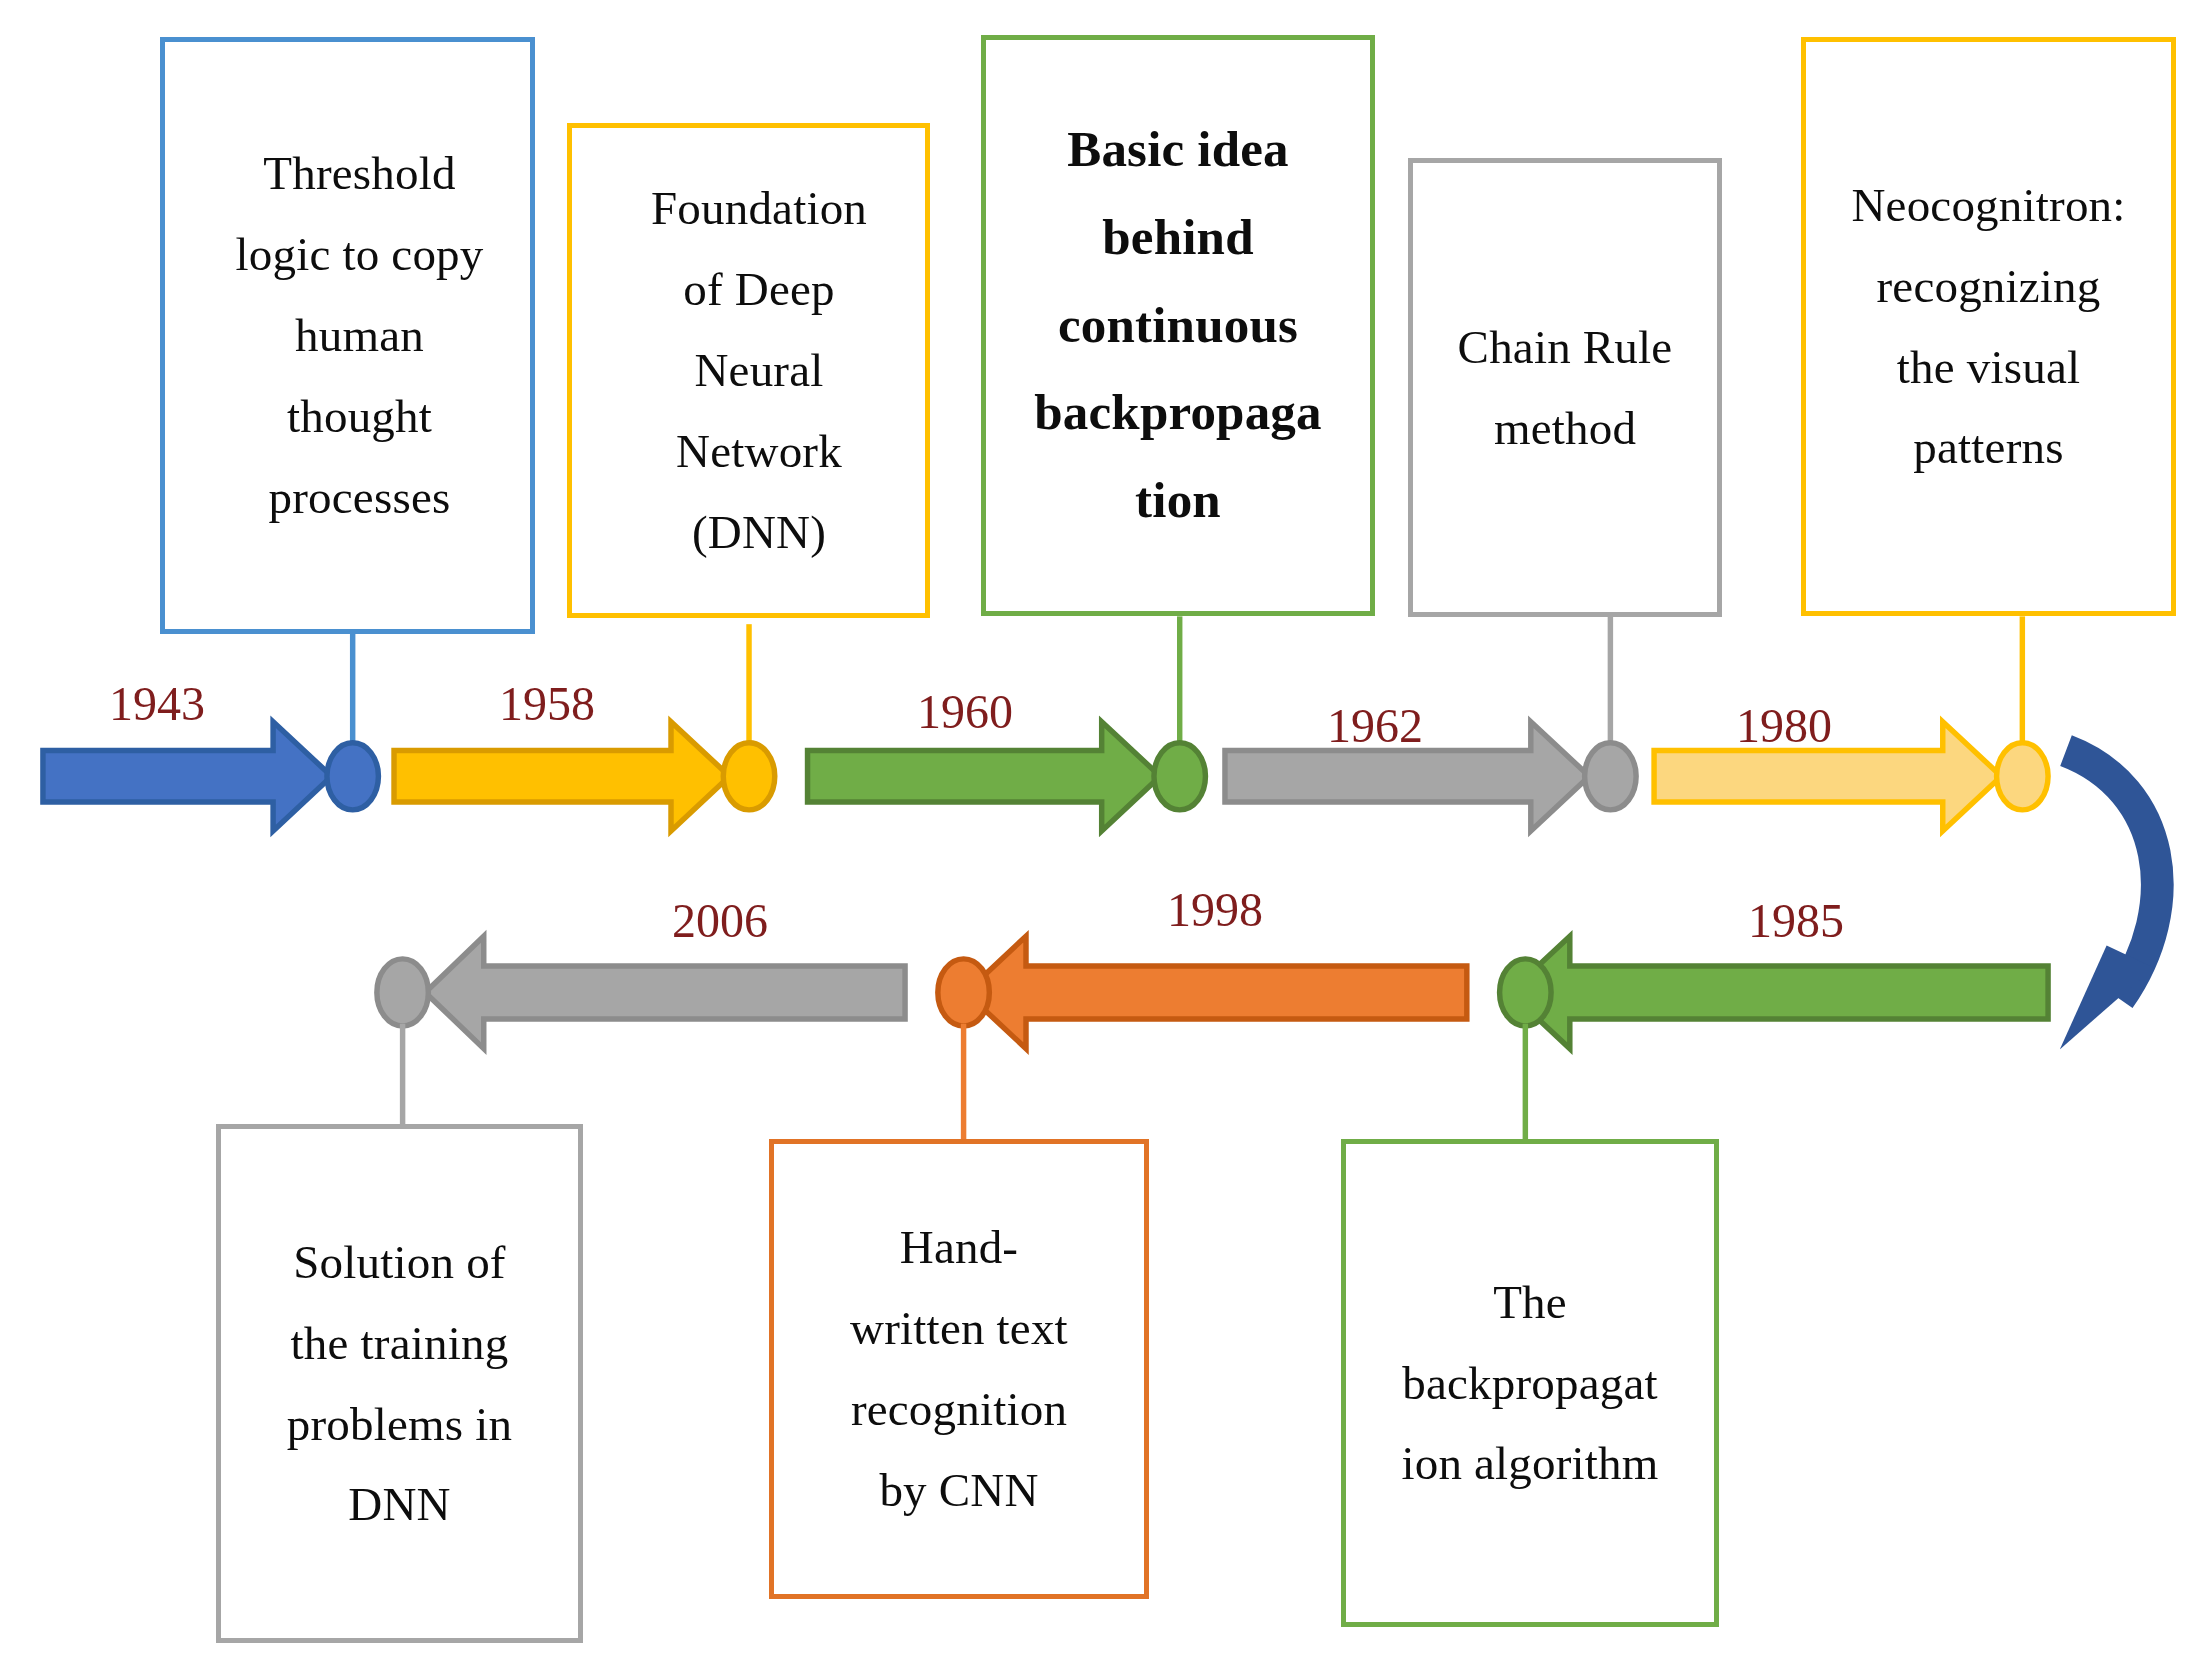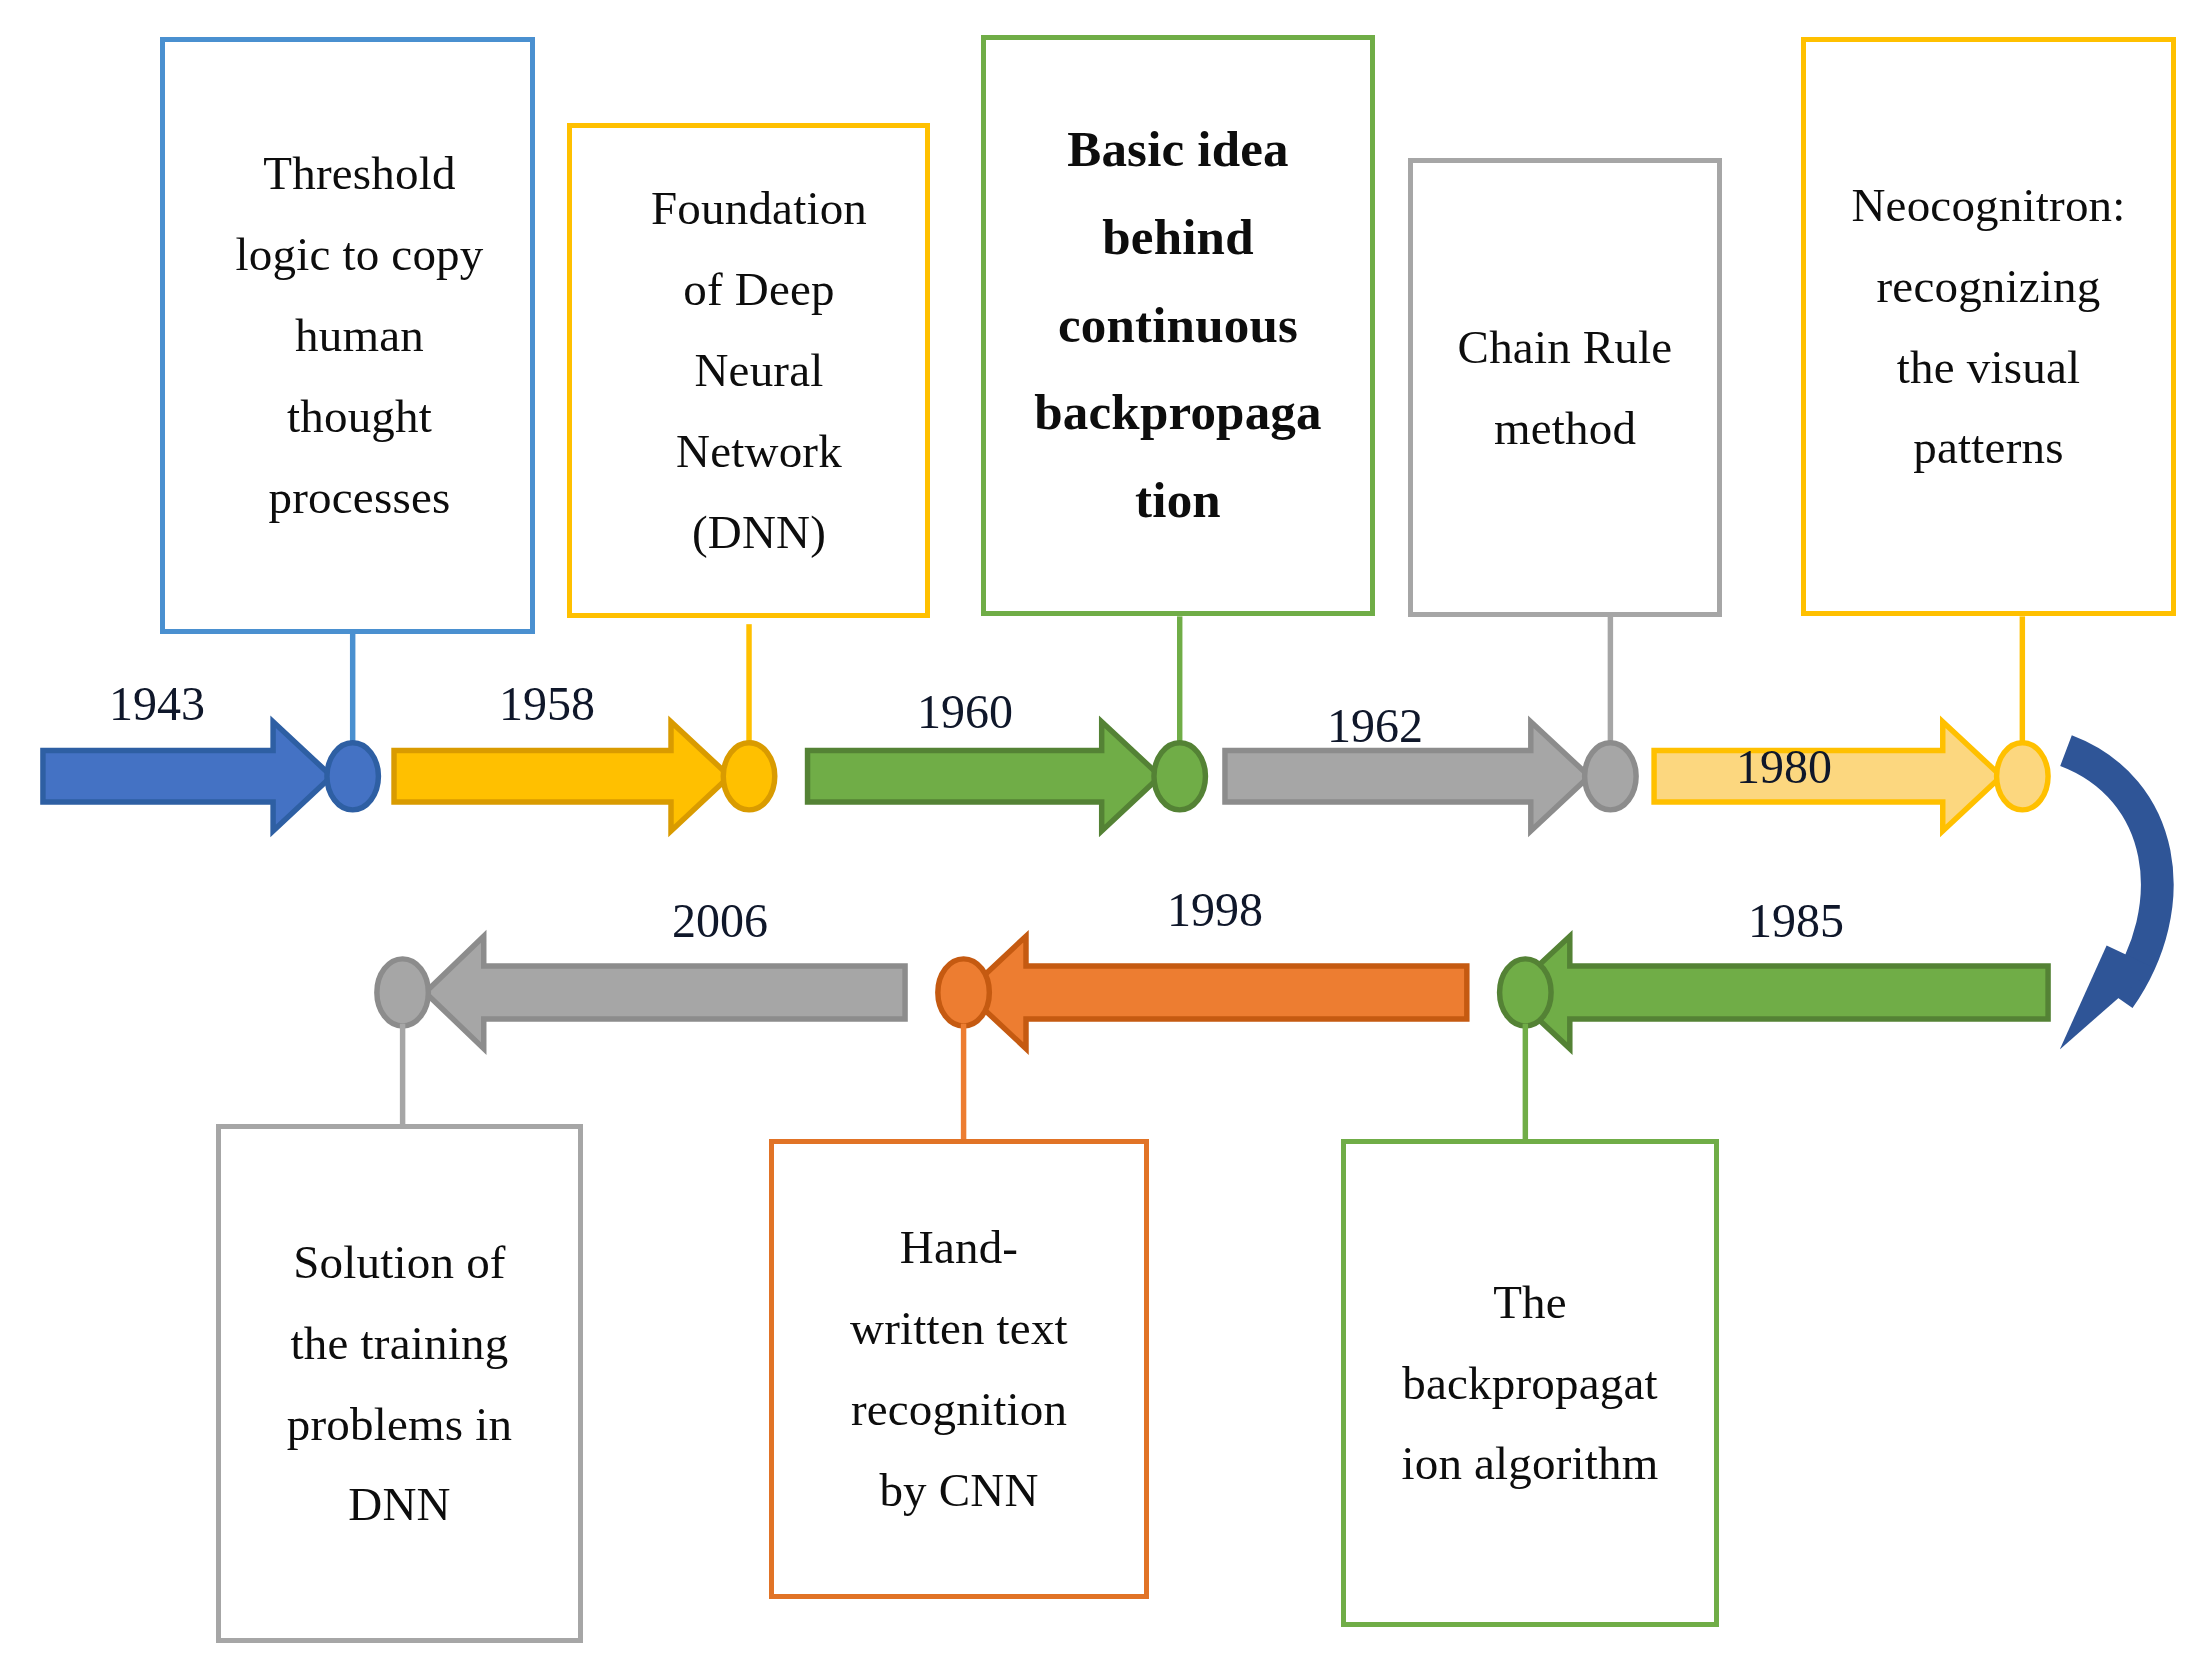--- a/index.html
+++ b/index.html
@@ -5,21 +5,21 @@
   html,body{margin:0;padding:0;background:#ffffff;}
   body{font-family:"Liberation Serif","DejaVu Serif",serif;}
   #stage{position:relative;width:2194px;height:1672px;background:#ffffff;overflow:hidden;}
   #stage svg.layer{position:absolute;left:0;top:0;width:2194px;height:1672px;pointer-events:none;}
 
   .node-box{position:absolute;background:#ffffff;box-sizing:border-box;
             display:flex;align-items:center;justify-content:center;text-align:center;}
   .node-box .txt{display:block;width:100%;padding:0 11px;box-sizing:border-box;
                  color:#0d0d0d;line-height:1.72;letter-spacing:0.2px;}
 
-  .year{position:absolute;color:#0f172a;font-size:48px;line-height:1;white-space:nowrap;}
+  .year{position:absolute;color:#7f1d1d;font-size:48px;line-height:1;white-space:nowrap;}
 
   
   .b-blue   {border:5.5px solid #4A90D0;padding-left:24px;}
   .b-yellow {border:5.5px solid #FFC000;}
   .b-green  {border:5.5px solid #70AD47;}
   .b-gray   {border:5.5px solid #A6A6A6;}
   .b-orange {border:5.5px solid #E17326;}
 </style>
 </head>
 <body>
@@ -66,21 +66,21 @@
 
     <line x1="516" y1="1312" x2="516" y2="1442" stroke="#A6A6A6" stroke-width="7"></line>
     <line x1="1235" y1="1312" x2="1235" y2="1462" stroke="#ED7D31" stroke-width="7"></line>
     <line x1="1955" y1="1312" x2="1955" y2="1462" stroke="#70AD47" stroke-width="7"></line>
   </svg>
 
   <div class="year" style="left:109px;  top:680px;">1943</div>
   <div class="year" style="left:499px;  top:680px;">1958</div>
   <div class="year" style="left:917px; top:688px;">1960</div>
   <div class="year" style="left:1327px; top:702px;">1962</div>
-  <div class="year" style="left:1736px; top:702px;margin-top:41px;">1980</div>
+  <div class="year" style="left:1736px; top:702px;">1980</div>
 
   <div class="year" style="left:640px;  top:897px;margin-left:32px;">2006</div>
   <div class="year" style="left:1167px; top:886px;">1998</div>
   <div class="year" style="left:1748px; top:897px;">1985</div>
 
   <div class="node-box b-blue" style="left:160px; top:37px; width:375px; height:597px;">
     <span class="txt" style="font-size:47px;">
       <span>Threshold</span><br>
       <span>logic to copy</span><br>
       <span>human</span><br>

